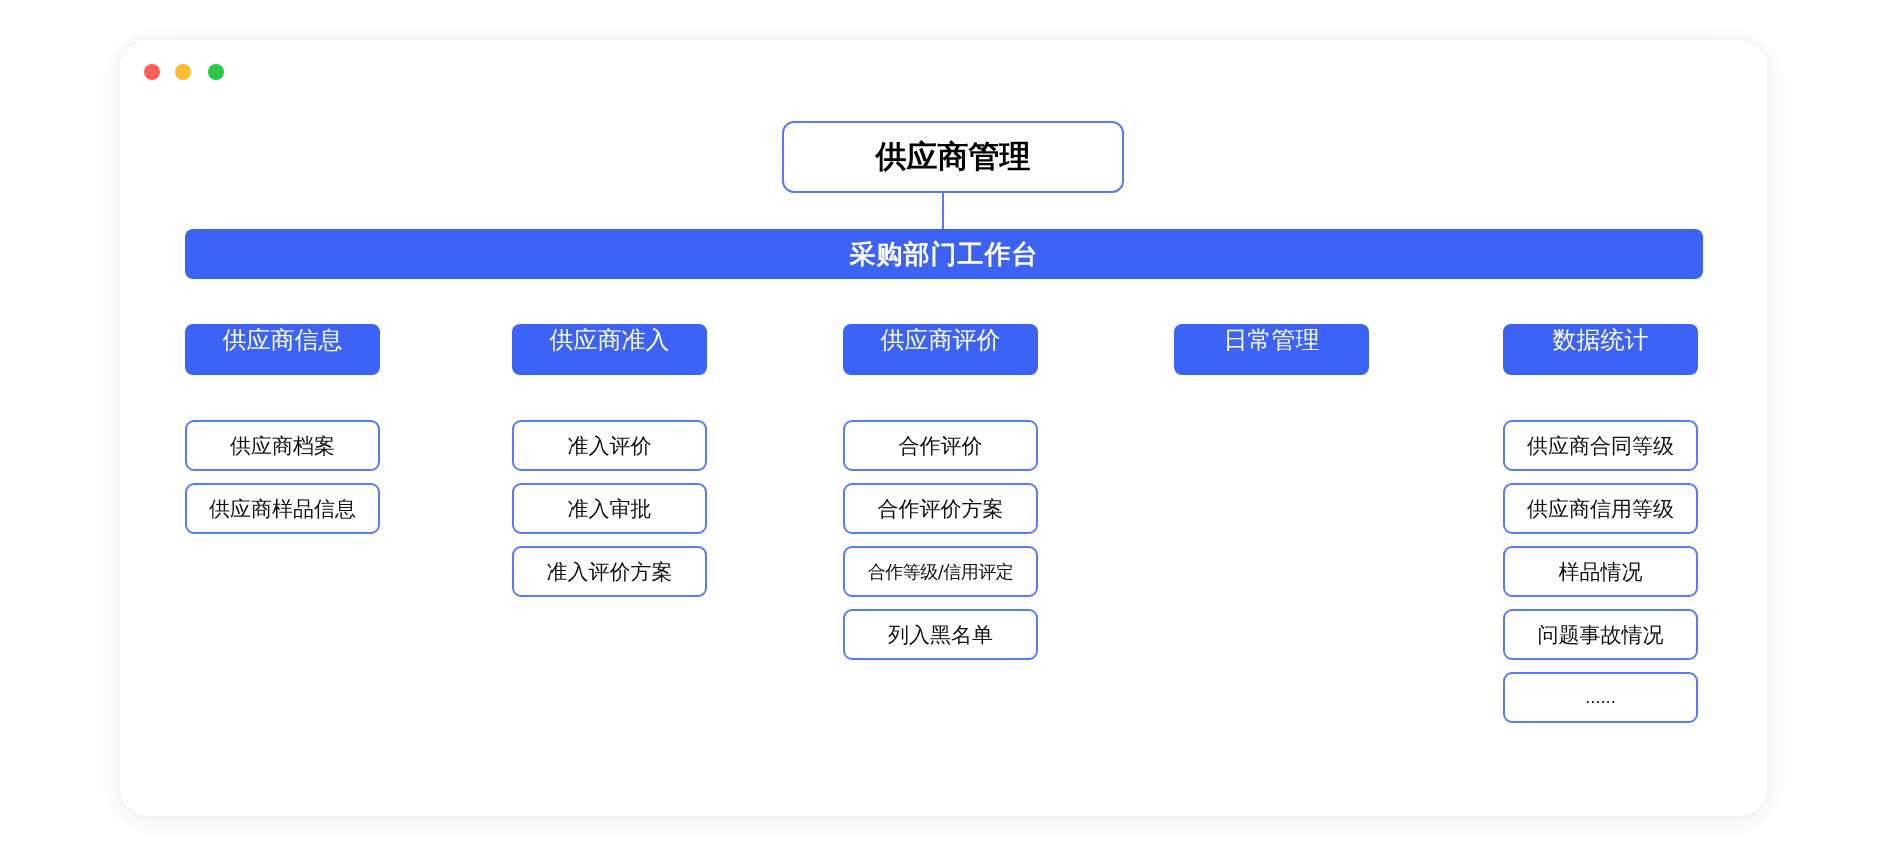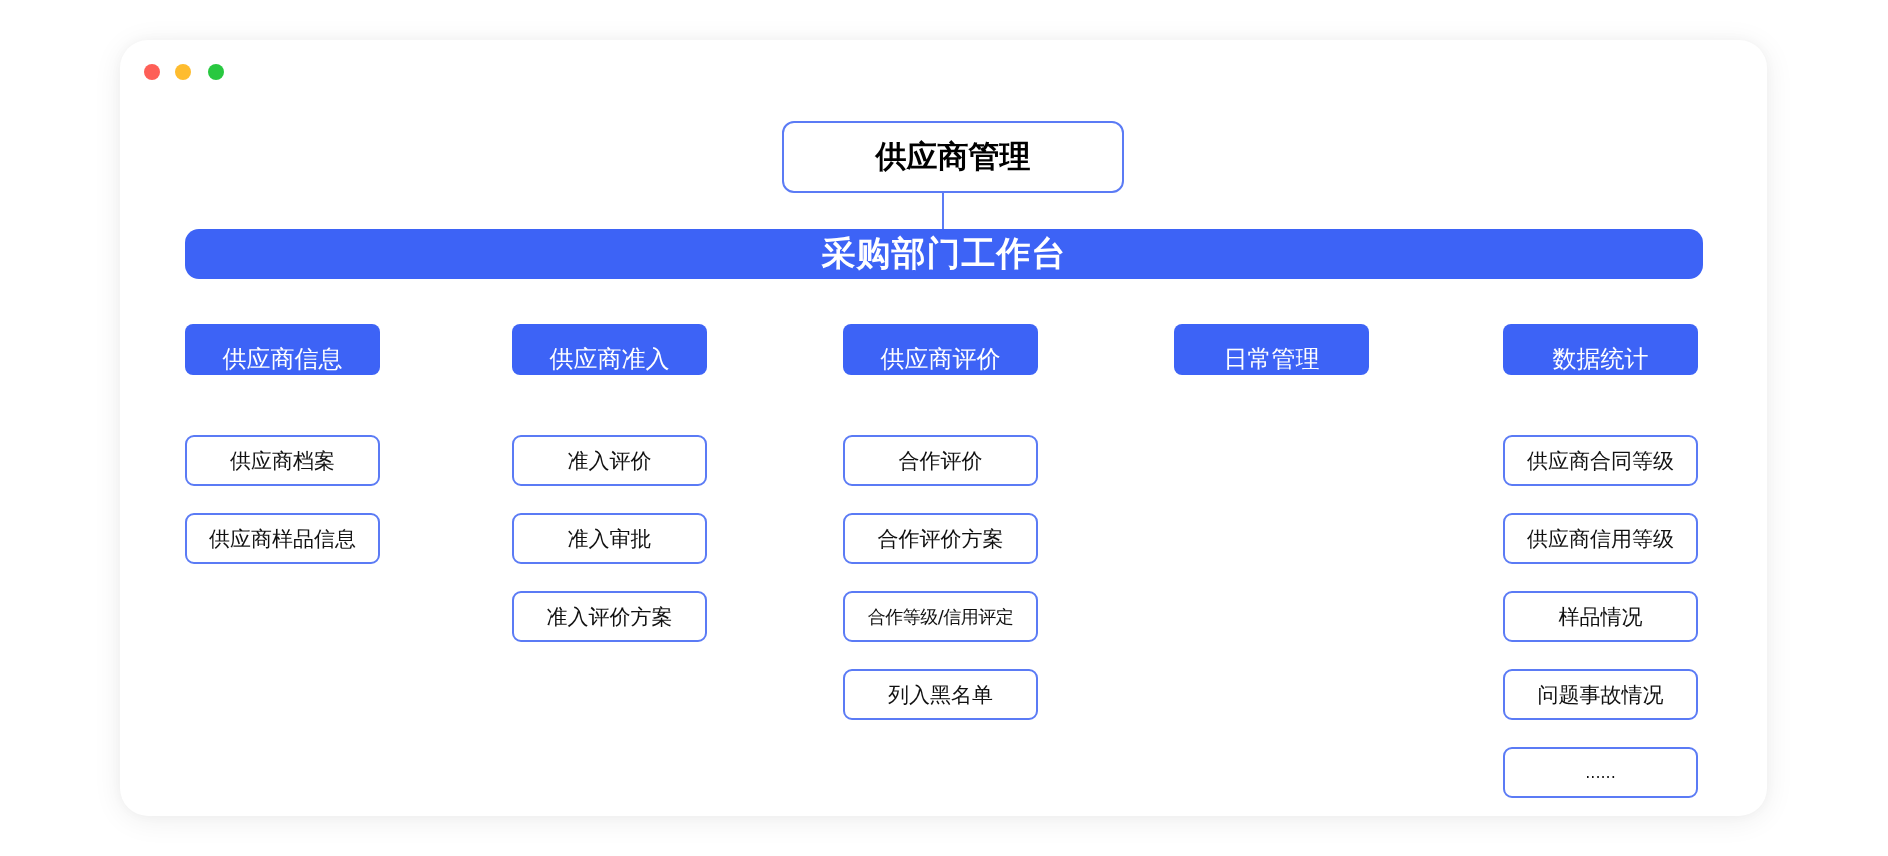--- a/index.html
+++ b/index.html
@@ -19,32 +19,32 @@
   .root-node {
     position: absolute; left: 782px; top: 121px; width: 342px; height: 72px;
     border: 2px solid #5B7BF5; border-radius: 12px; background: #fff;
     display: flex; align-items: center; justify-content: center;
     font-size: 31px; font-weight: bold; color: #000;
   }
   .connector { position: absolute; left: 942px; top: 193px; width: 2px; height: 36px; background: #5B7BF5; }
 
   .workbench-bar {
     position: absolute; left: 185px; top: 229px; width: 1518px; height: 50px;
-    background: #3D63F6; border-radius: 14px;
+    background: #3D63F6; border-radius: 8px;
     display: flex; align-items: center; justify-content: center;
-    font-size: 34px; font-weight: bold; color: #ffffff; letter-spacing: 1px;
+    font-size: 26px; font-weight: bold; color: #ffffff; letter-spacing: 1px;
   }
 
   .column { position: absolute; top: 324px; width: 195px; }
   .cat {
     width: 195px; height: 51px; background: #3D63F6; border-radius: 8px;
-    display: flex; align-items: flex-end; justify-content: center;
+    display: flex; align-items: flex-start; justify-content: center;
     color: #fff; font-size: 24px;
   }
-  .items { margin-top: 60px; display: flex; flex-direction: column; gap: 27px; }
+  .items { margin-top: 45px; display: flex; flex-direction: column; gap: 12px; }
   .item {
     width: 195px; height: 51px; background: #fff; border: 2px solid #5B7BF5; border-radius: 9px;
     display: flex; align-items: center; justify-content: center;
     color: #111; font-size: 21px; white-space: nowrap;
   }
   .item.small { font-size: 18px; letter-spacing: -0.5px; }
 </style>
 </head>
 <body>
 

